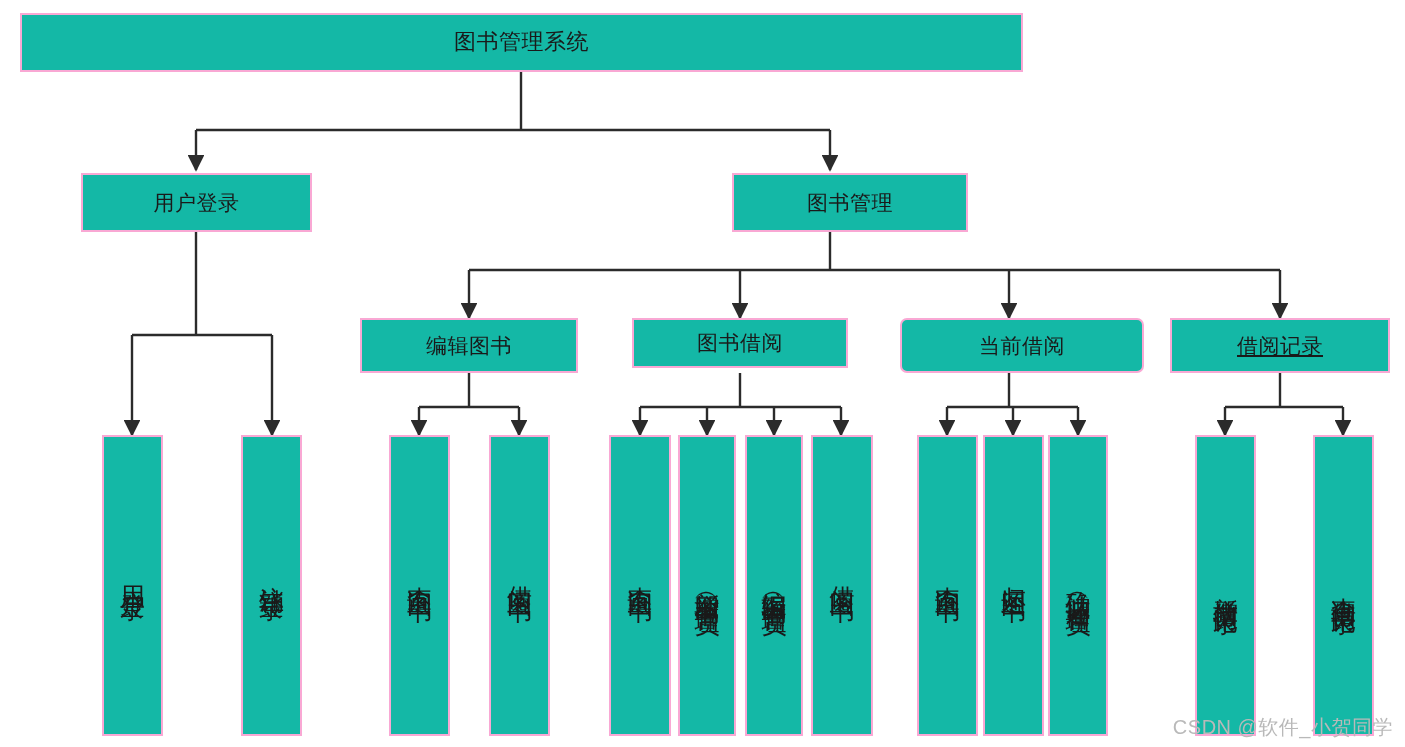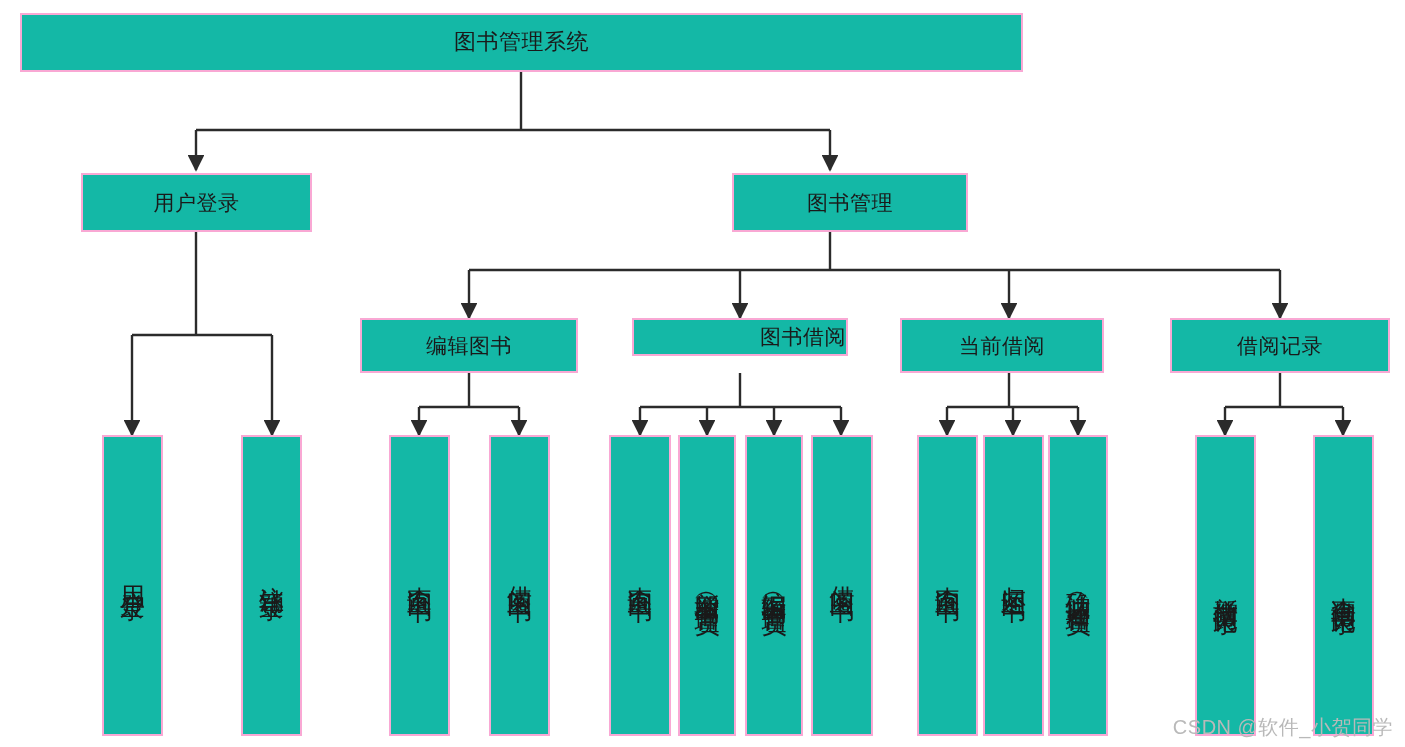--- a/index.html
+++ b/index.html
@@ -138,27 +138,27 @@
   <div class="node horiz" style="left:81px; top:173px; width:231px; height:59px;">
     <span class="label">用户登录</span>
   </div>
   <div class="node horiz" style="left:732px; top:173px; width:236px; height:59px;">
     <span class="label">图书管理</span>
   </div>
 
   <div class="node horiz" style="left:360px; top:318px; width:218px; height:55px;">
     <span class="label">编辑图书</span>
   </div>
-  <div class="node horiz" style="left:632px; top:318px; width:216px; height:38px;justify-content:flex-end;">
+  <div class="node horiz" style="left:632px; top:318px; width:216px; height:50px;">
     <span class="label">图书借阅</span>
   </div>
-  <div class="node horiz" style="left:900px; top:318px; width:204px; height:55px;">
+  <div class="node horiz" style="left:900px; top:318px; width:244px; height:55px;border-radius:7px;">
     <span class="label">当前借阅</span>
   </div>
-  <div class="node horiz" style="left:1170px; top:318px; width:220px; height:55px;">
+  <div class="node horiz" style="left:1170px; top:318px; width:220px; height:55px;text-decoration:underline;">
     <span class="label">借阅记录</span>
   </div>
 
   <div class="node vert" style="left:102px; top:435px; width:61px; height:301px;">
     <span class="label">用户登录</span>
   </div>
   <div class="node vert" style="left:241px; top:435px; width:61px; height:301px;">
     <span class="label">注销登录</span>
   </div>
 

